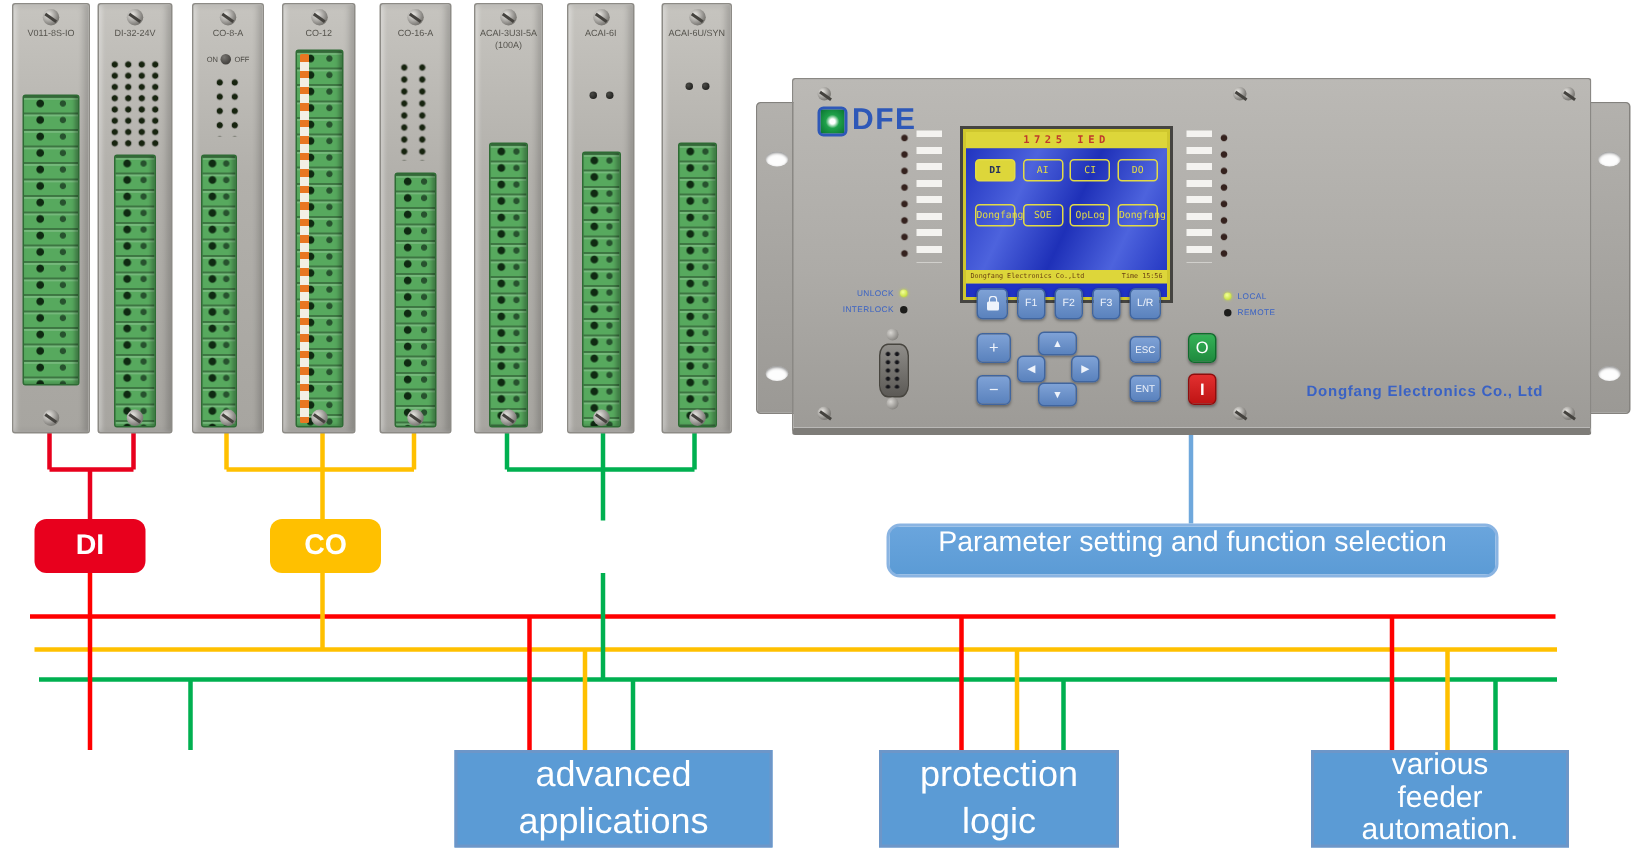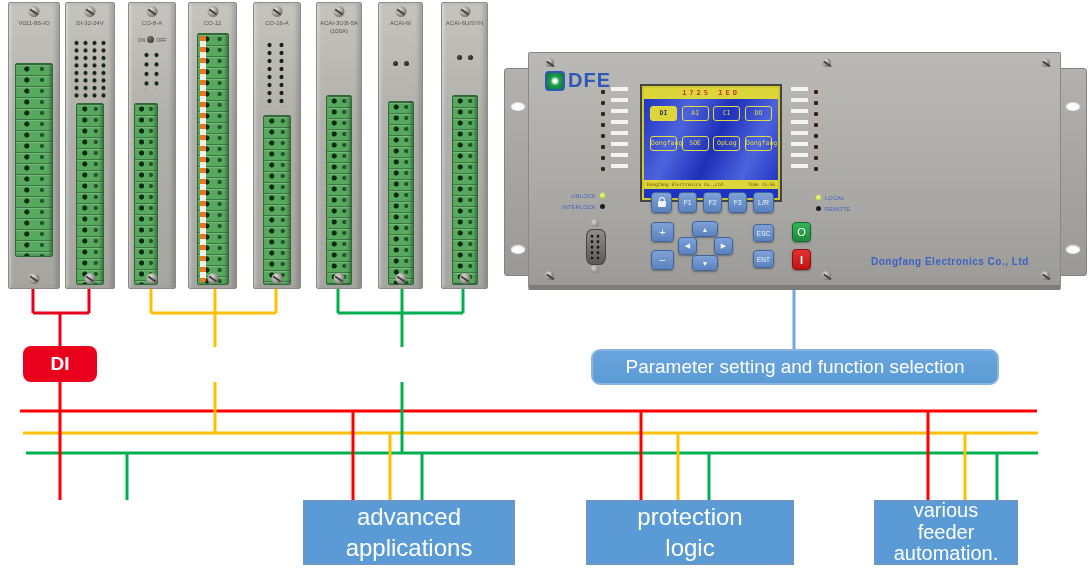--- a/index.html
+++ b/index.html
@@ -103,21 +103,21 @@
   .key.onbtn{background:linear-gradient(180deg,#35b257,#1f8a3e);border-color:#0f6b2c;color:#fff;font-size:11px;}
   .key.offbtn{background:linear-gradient(180deg,#e23030,#bf1414);border-color:#8f0d0d;color:#fff;font-size:11px;font-weight:bold;}
   .company-text{position:absolute;left:342px;top:203px;width:180px;font-size:10px;font-weight:bold;
         color:#3a62c4;letter-spacing:.5px;}
 
   
   .tag{position:absolute;top:346px;width:74px;height:36px;z-index:3;border-radius:8px;
        color:#fff;font-size:19px;font-weight:bold;display:flex;align-items:center;justify-content:center;}
   .param-box{position:absolute;left:591px;top:349px;width:408px;height:36px;z-index:3;
        background:linear-gradient(180deg,#6aa5dd,#5b9bd5);border:2px solid #8ab4e2;border-radius:9px;
-       color:#fff;font-size:19px;display:flex;align-items:center;justify-content:center;box-sizing:border-box;}
+       color:#fff;font-size:19px;display:flex;justify-content:center;box-sizing:border-box;}
   .fbox{position:absolute;top:500px;height:65px;z-index:3;background:#5b9bd5;border:2px solid #6d96c8;
        box-sizing:border-box;color:#fff;display:flex;align-items:center;justify-content:center;text-align:center;}
   .fbox .ftext{font-size:24px;line-height:1.28;}
   .fbox.b4 .ftext{font-size:20px;line-height:1.07;}
 </style>
 </head>
 <body>
 
 <div id="canvas">
 
@@ -319,28 +319,31 @@
         </div>
       </div>
 
       <div class="company-text">Dongfang Electronics Co., Ltd</div>
     </div>
   </div>
 
   <div class="tag" style="left: 23px; background-color: rgb(232, 0, 29);">
     <span>DI</span>
   </div>
+  <div class="tag" style="left: 180px; background-color: rgb(255, 192, 0);">
+    <span>CO</span>
+  </div>
 
   <div class="param-box">
     <span>Parameter setting and function selection</span>
   </div>
 
   <div class="fbox" style="left:303px;width:212px">
     <span class="ftext" style="width:150px">advanced applications</span>
   </div>
-  <div class="fbox" style="left:586px;width:208px">
+  <div class="fbox" style="left:586px;width:160px">
     <span class="ftext" style="width:140px">protection logic</span>
   </div>
-  <div class="fbox b4" style="left:874px;width:144px">
+  <div class="fbox b4" style="left:874px;width:172px">
     <span class="ftext" style="width:122px">various feeder automation.</span>
   </div>
 
 </div>
 
 </body></html>

